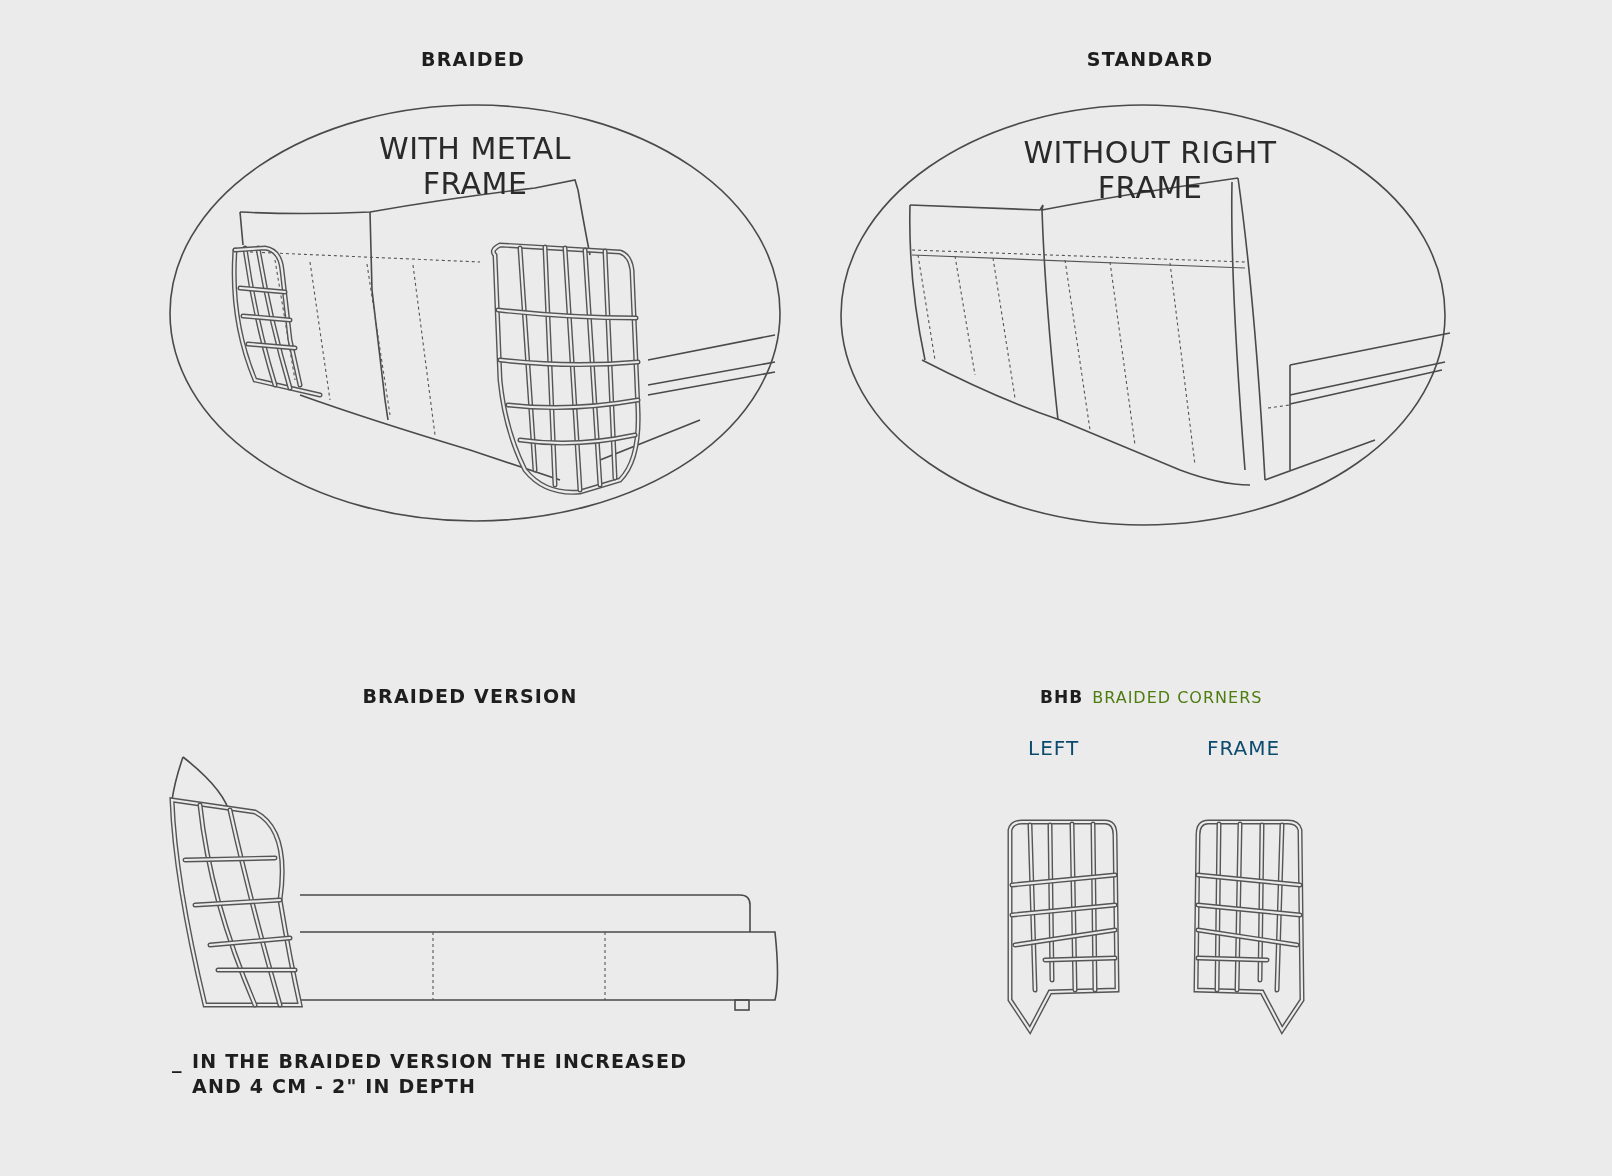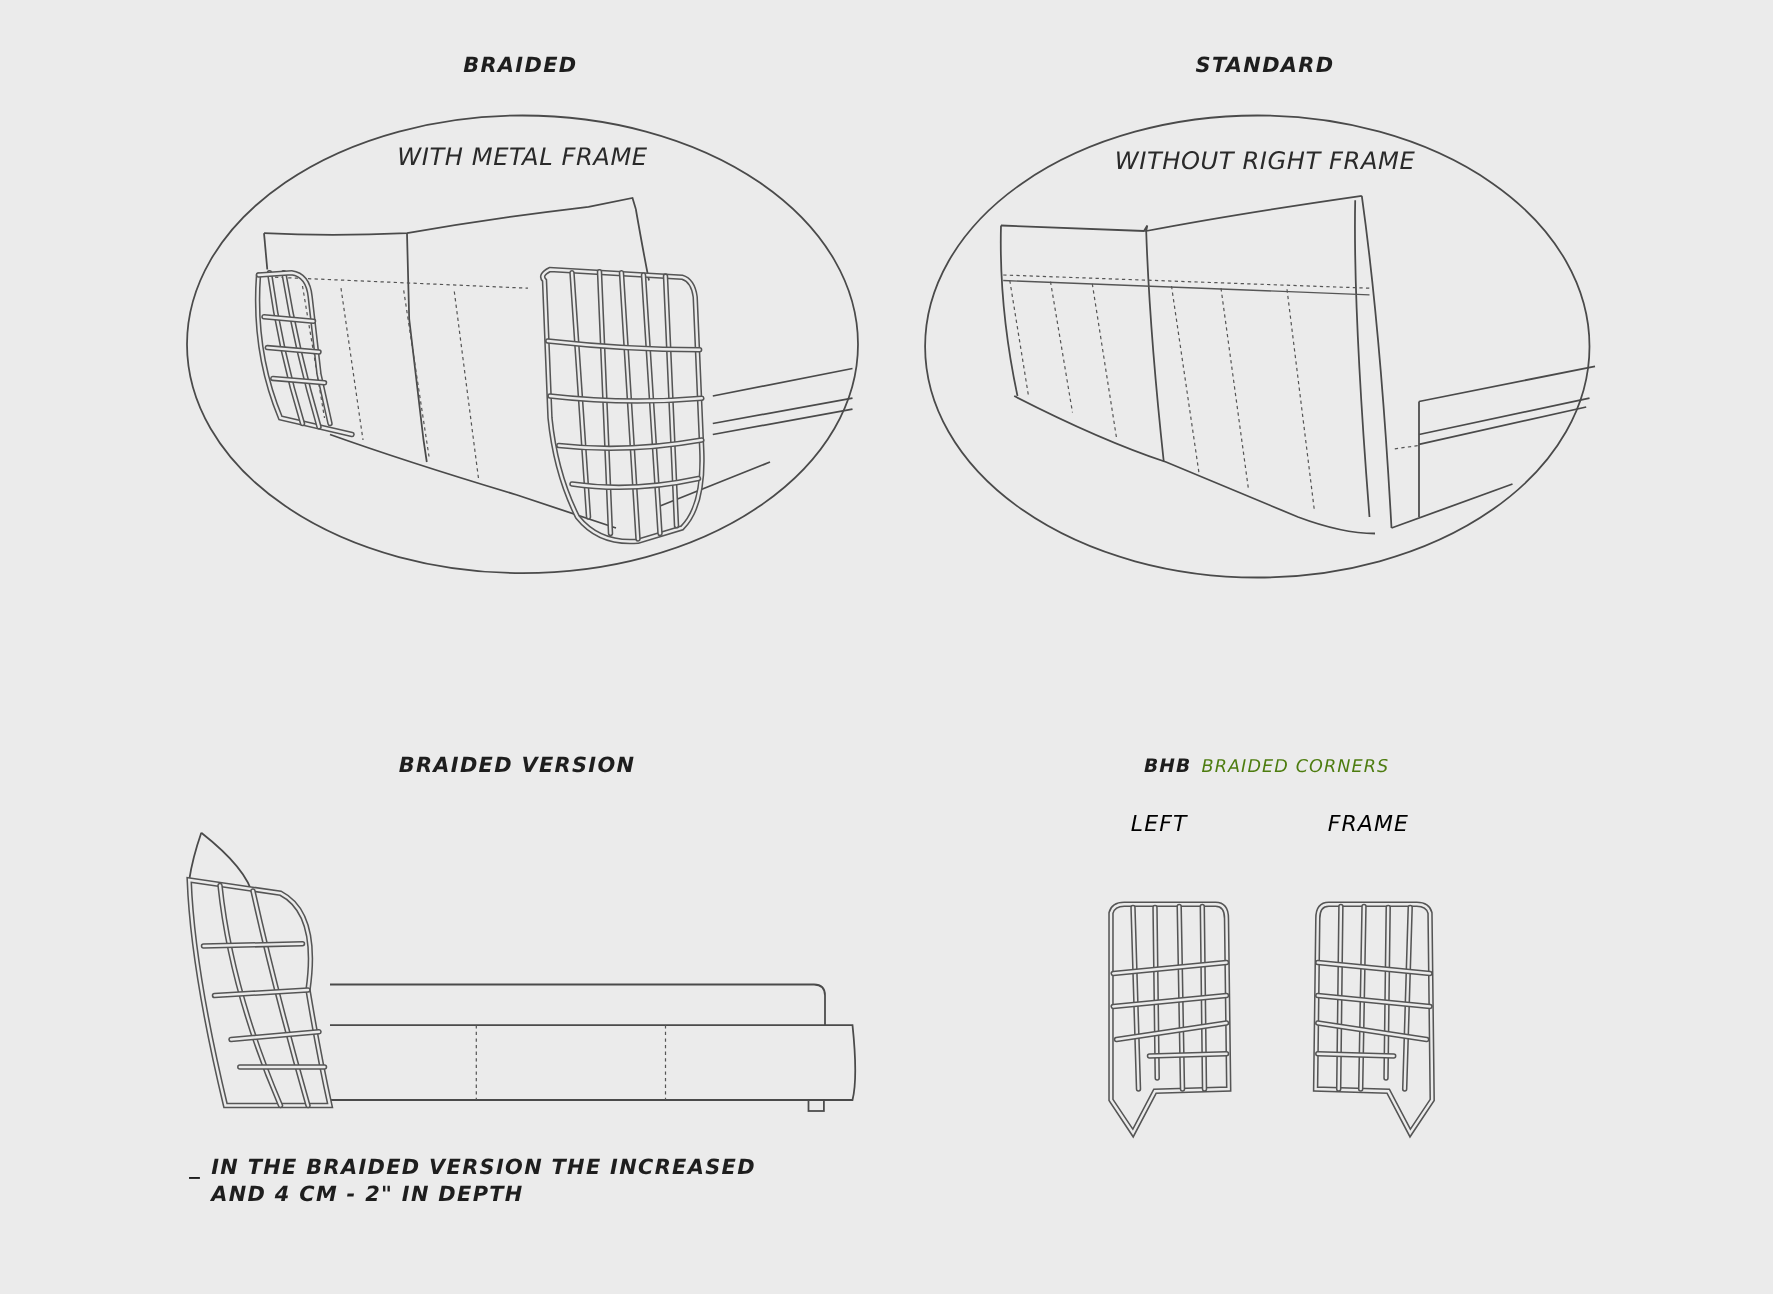--- a/index.html
+++ b/index.html
@@ -1,23 +1,23 @@
 <!DOCTYPE html>
 <html><head>
 <meta charset="utf-8">
 <style>
   html, body { margin:0; padding:0; }
   body {
     width:1612px; height:1176px; background:#ebebeb; position:relative; overflow:hidden;
     font-family: "DejaVu Sans", "Liberation Sans", sans-serif; color:#1e1e1e;
   }
-  .abs { position:absolute;font-style:italic; }
+  .abs { position:absolute; }
   .title { font-weight:bold; font-size:19px; letter-spacing:1.2px; text-align:center; }
-  .subtitle { font-style:italic; font-size:22px; letter-spacing:0.5px; color:#2a2a2a; text-align:center; }
-  .label { font-size:20px; letter-spacing:1px; color:#000000; }
+  .subtitle { font-size:30px; letter-spacing:0.5px; color:#2a2a2a; text-align:center; }
+  .label { font-size:20px; letter-spacing:1px; color:#0c4a6e; }
   .note { font-weight:bold; font-size:19px; letter-spacing:1.2px; line-height:25px; }
   svg { position:absolute; left:0; top:0; }
   .ln { fill:none; stroke:#4a4a4a; stroke-width:1.6; }
   .thin { fill:none; stroke:#555; stroke-width:1.2; }
   .dash { fill:none; stroke:#555; stroke-width:1.1; stroke-dasharray:3 3; }
   .rod { fill:none; stroke:#555; stroke-width:5; stroke-linecap:round; }
   .rodin { fill:none; stroke:#ebebeb; stroke-width:2.2; stroke-linecap:round; }
 </style>
 </head>
 <body>

